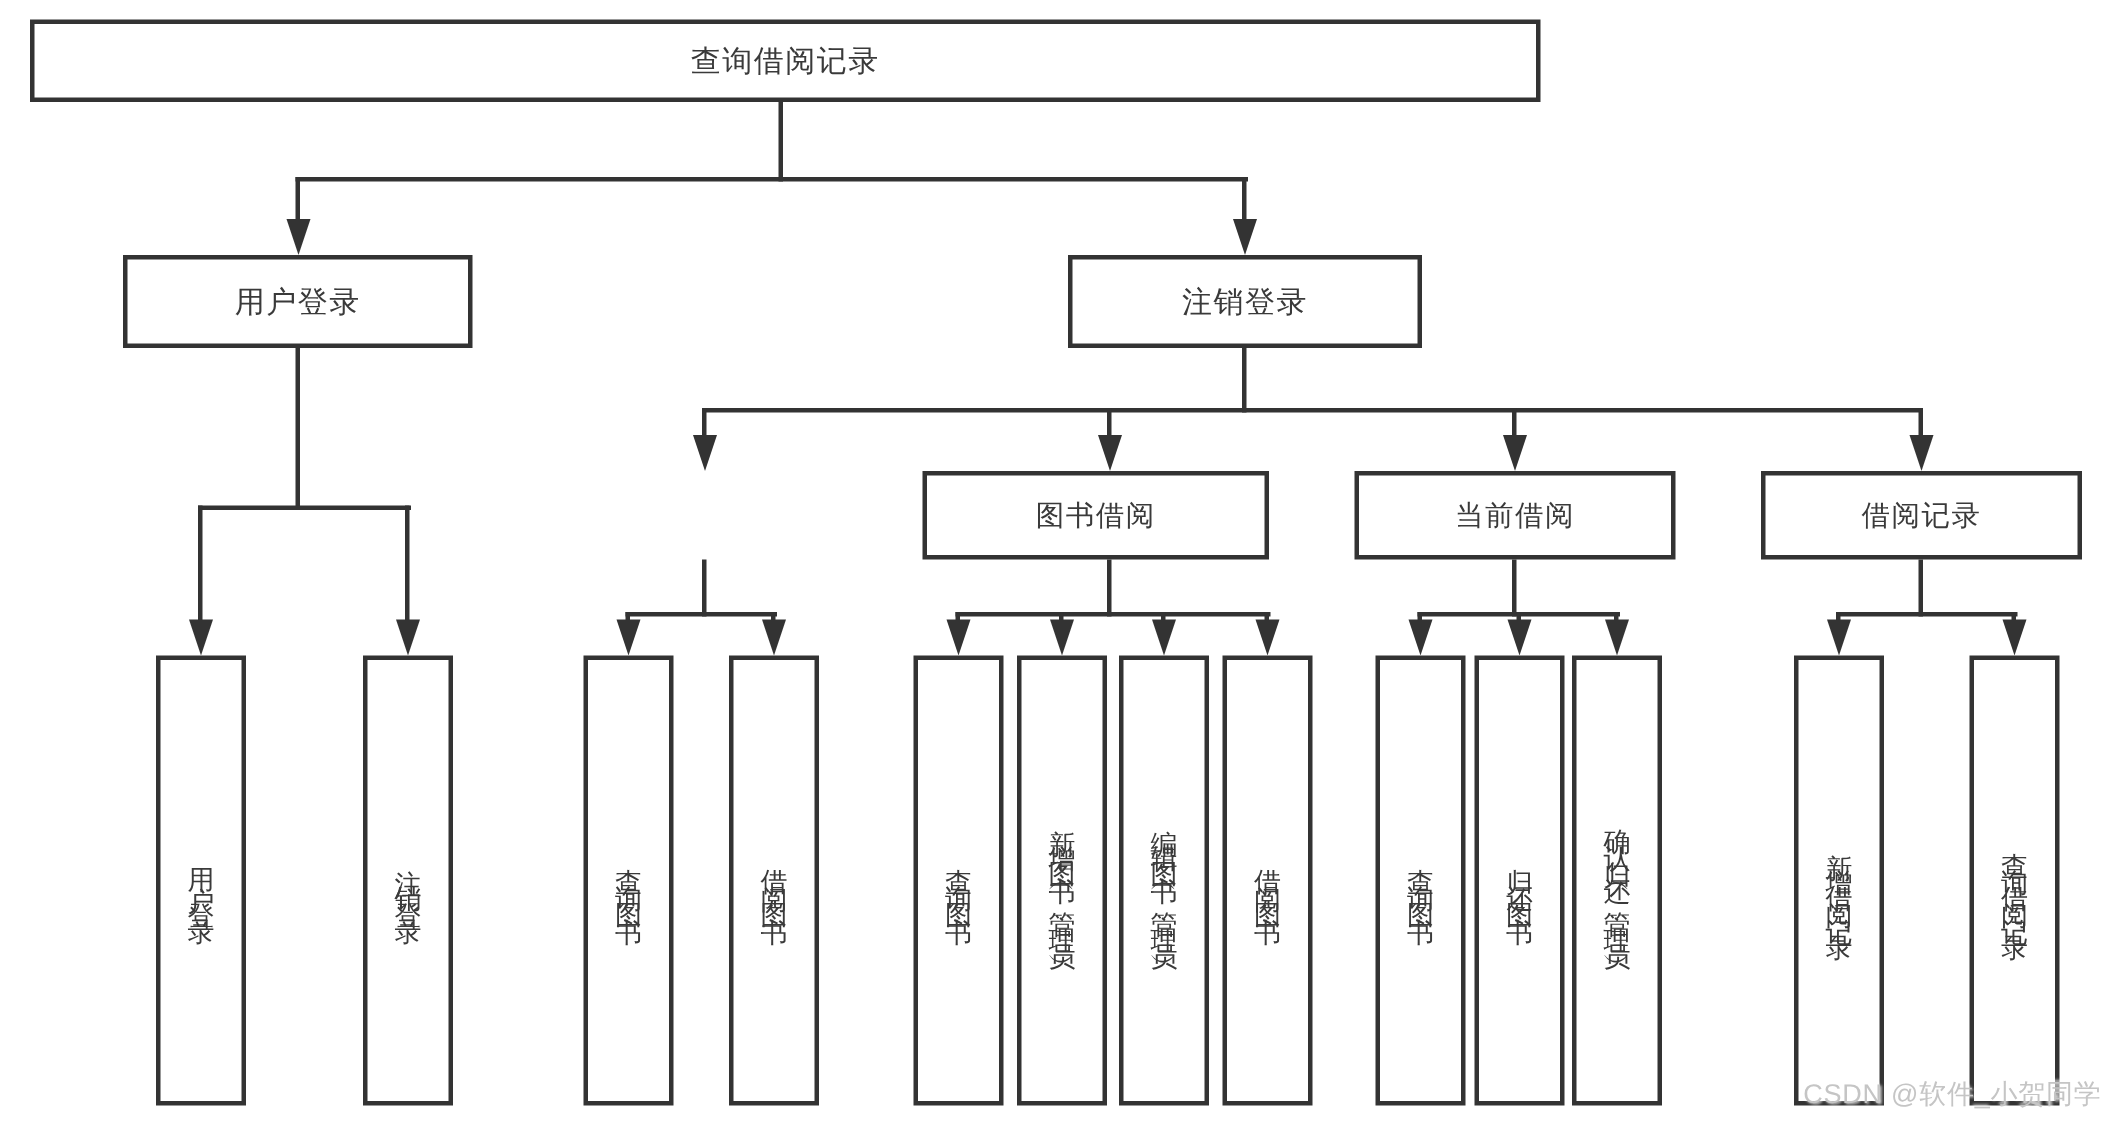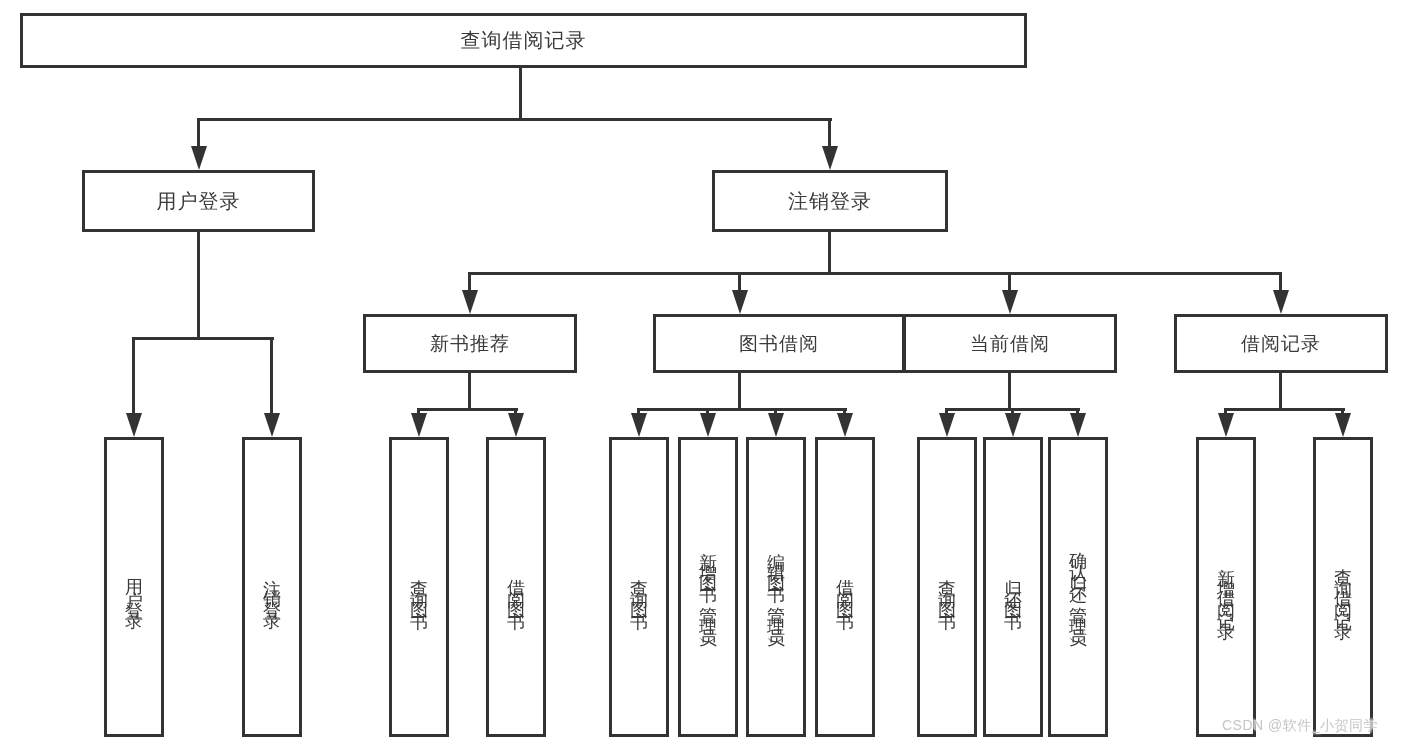--- a/index.html
+++ b/index.html
@@ -51,22 +51,22 @@
   .ar {
     position: absolute;
     width: 0; height: 0;
     border-left: 8px solid transparent;
     border-right: 8px solid transparent;
     border-top: 24px solid #333333;
   }
   .watermark {
     position: absolute;
     top: 717px;
-    right: 27px;
-    font-size: 14px;
+    right: 4px;
+    font-size: 18px;
     color: #c5c5c5;
     letter-spacing: 0.5px;
     text-shadow: 1px 1px 2px rgba(255,255,255,0.95), -1px -1px 2px rgba(255,255,255,0.95);
     z-index: 5;
     margin-left: 46px;
   }
 </style>
 </head>
 <body>
 
@@ -95,22 +95,21 @@
   <div class="hl" style="left:468px;top:272px;width:814px"></div>
   <div class="vl" style="left:468px;top:272px;height:22px"></div>
   <div class="ar" style="left:462px;top:290px"></div>
   <div class="vl" style="left:738px;top:272px;height:22px"></div>
   <div class="ar" style="left:732px;top:290px"></div>
   <div class="vl" style="left:1008px;top:272px;height:22px"></div>
   <div class="ar" style="left:1002px;top:290px"></div>
   <div class="vl" style="left:1279px;top:272px;height:22px"></div>
   <div class="ar" style="left:1273px;top:290px"></div>
 
-  <div class="node" style="left:363px;top:314px;width:214px;height:59px">新书推荐</div>
-  <div class="node" style="left:653px;top:314px;width:252px;height:59px">图书借阅</div>
+  <div class="node" style="left:615px;top:314px;width:231px;height:59px">图书借阅</div>
   <div class="node" style="left:1174px;top:314px;width:214px;height:59px">借阅记录</div>
   <div class="node" style="left:903px;top:314px;width:214px;height:59px">当前借阅</div>
 
   <div class="vl" style="left:468px;top:373px;height:38px"></div>
   <div class="hl" style="left:417px;top:408px;width:101px"></div>
   <div class="vl" style="left:417px;top:408px;height:9px"></div>
   <div class="ar" style="left:411px;top:413px"></div>
   <div class="vl" style="left:514px;top:408px;height:9px"></div>
   <div class="ar" style="left:508px;top:413px"></div>
 

